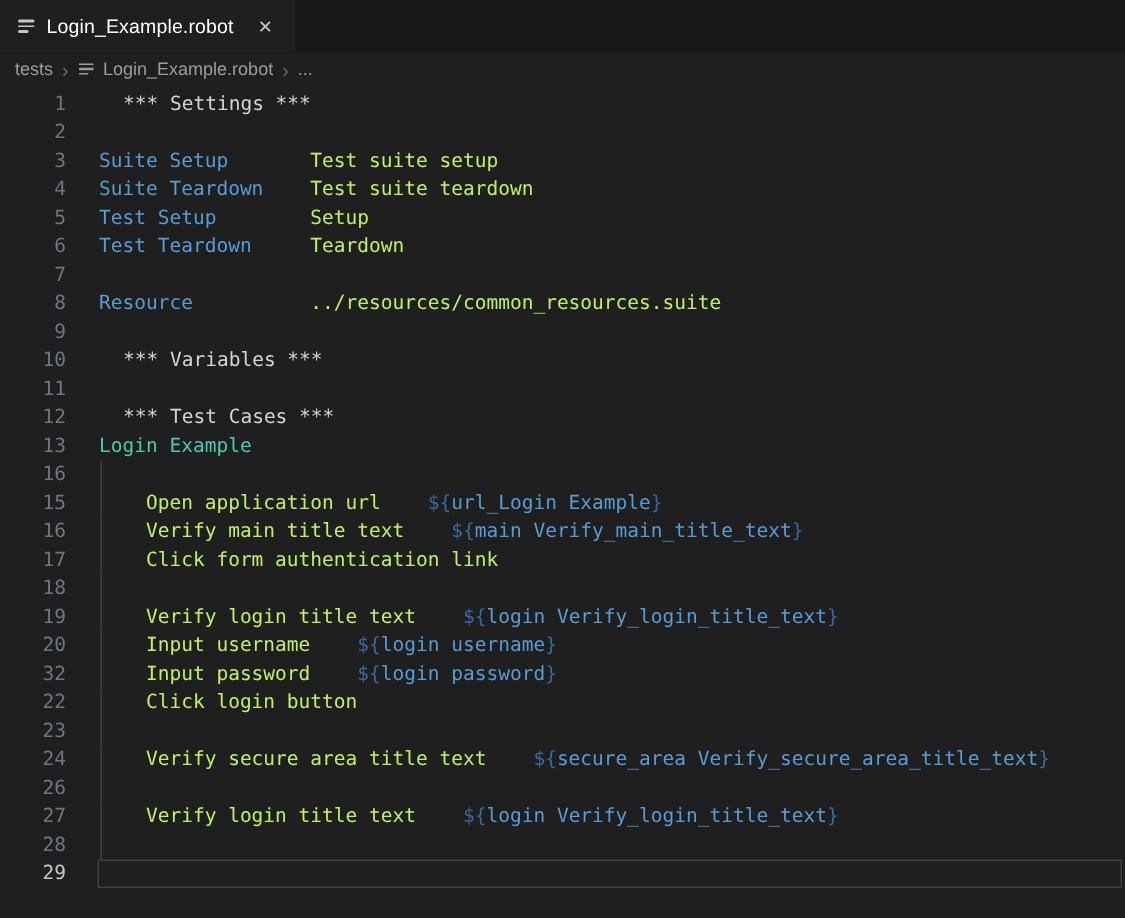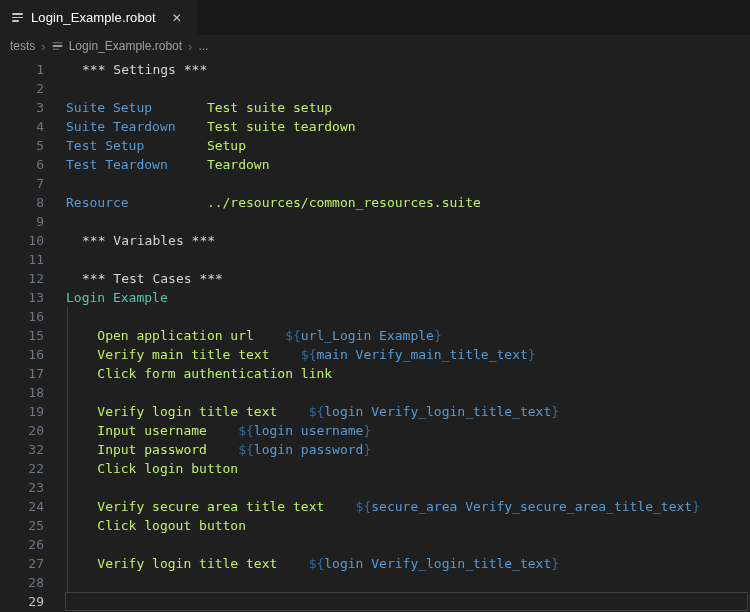--- a/index.html
+++ b/index.html
@@ -99,20 +99,19 @@
       <div class="line"><div class="gutter">15</div><span class="iguide"></span><div class="code"><span class="seg-p">    Open application url    </span><span class="seg-d">${</span><span class="seg-v">url_Login Example</span><span class="seg-d">}</span></div></div>
       <div class="line"><div class="gutter">16</div><span class="iguide"></span><div class="code"><span class="seg-p">    Verify main title text    </span><span class="seg-d">${</span><span class="seg-v">main Verify_main_title_text</span><span class="seg-d">}</span></div></div>
       <div class="line"><div class="gutter">17</div><span class="iguide"></span><div class="code"><span class="seg-p">    Click form authentication link</span></div></div>
       <div class="line"><div class="gutter">18</div><span class="iguide"></span><div class="code"></div></div>
       <div class="line"><div class="gutter">19</div><span class="iguide"></span><div class="code"><span class="seg-p">    Verify login title text    </span><span class="seg-d">${</span><span class="seg-v">login Verify_login_title_text</span><span class="seg-d">}</span></div></div>
       <div class="line"><div class="gutter">20</div><span class="iguide"></span><div class="code"><span class="seg-p">    Input username    </span><span class="seg-d">${</span><span class="seg-v">login username</span><span class="seg-d">}</span></div></div>
       <div class="line"><div class="gutter">32</div><span class="iguide"></span><div class="code"><span class="seg-p">    Input password    </span><span class="seg-d">${</span><span class="seg-v">login password</span><span class="seg-d">}</span></div></div>
       <div class="line"><div class="gutter">22</div><span class="iguide"></span><div class="code"><span class="seg-p">    Click login button</span></div></div>
       <div class="line"><div class="gutter">23</div><span class="iguide"></span><div class="code"></div></div>
       <div class="line"><div class="gutter">24</div><span class="iguide"></span><div class="code"><span class="seg-p">    Verify secure area title text    </span><span class="seg-d">${</span><span class="seg-v">secure_area Verify_secure_area_title_text</span><span class="seg-d">}</span></div></div>
-      <div class="line"><div class="gutter">25</div><span class="iguide"></span><div class="code"><span class="seg-p">    Click logout button</span></div></div>
       <div class="line"><div class="gutter">26</div><span class="iguide"></span><div class="code"></div></div>
       <div class="line"><div class="gutter">27</div><span class="iguide"></span><div class="code"><span class="seg-p">    Verify login title text    </span><span class="seg-d">${</span><span class="seg-v">login Verify_login_title_text</span><span class="seg-d">}</span></div></div>
       <div class="line"><div class="gutter">28</div><span class="iguide"></span><div class="code"></div></div>
       <div class="line current"><div class="gutter cur">29</div><span class="linebox"></span><div class="code"></div></div>
     </div>
 
 </div>
 
 </body></html>

